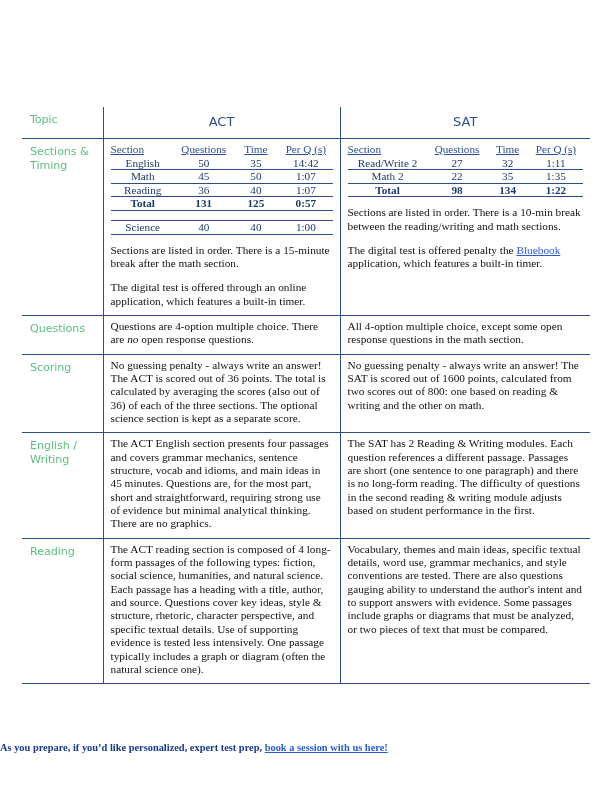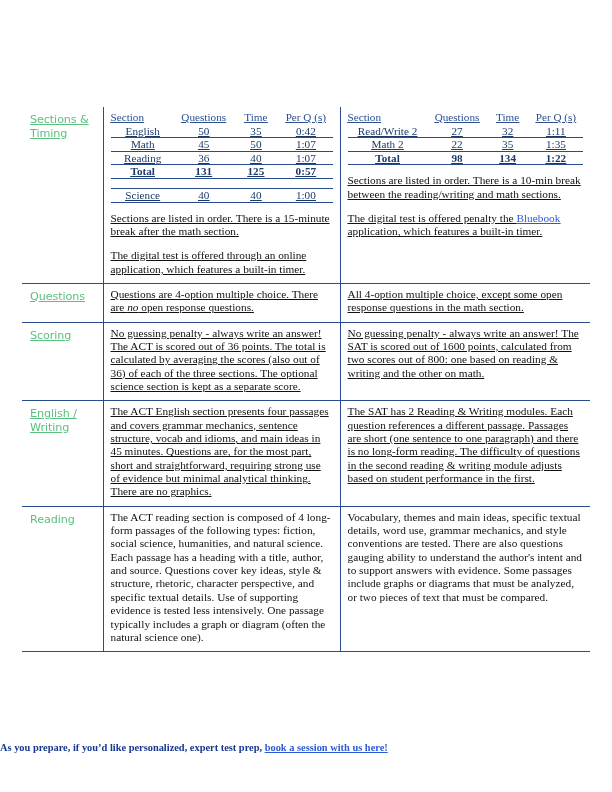--- a/index.html
+++ b/index.html
@@ -50,21 +50,21 @@
     padding: 0;
   }
 
   
   col.c-topic { width: 81px; }
   col.c-act   { width: 237px; }
   col.c-sat   { width: 250px; }
 
   
   .row-head td { border-bottom: 1.3px solid #2a4b8d; }
-  .row-body td { border-bottom: 1.3px solid #2a4b8d; text-decoration: underline; }
+  .row-body td { border-bottom: 1.3px solid #2a4b8d; }
   .row-last td { border-bottom: 1.3px solid #2a4b8d; }
 
   td.topic {
     font-family: "DejaVu Sans", sans-serif;
     color: #5cbf7f;
     font-size: 11.2px;
     line-height: 13.6px;
     padding: 6px 8px 10px 8px;
     border-right: 1.3px solid #2a4b8d;
     letter-spacing: -0.1px;
@@ -159,20 +159,25 @@
 
 
   <table class="cmp-table">
     <colgroup>
       <col class="c-topic">
       <col class="c-act">
       <col class="c-sat">
     </colgroup>
     <tbody>
 
+      <tr class="row-head">
+        <td class="topic">Topic</td>
+        <td class="colhead act">ACT</td>
+        <td class="colhead">SAT</td>
+      </tr>
 
       <tr class="row-body">
         <td class="topic">Sections &amp; Timing</td>
         <td class="cell act">
           <table class="timing act-grid">
             <colgroup>
                 <col class="g1">
                 <col class="g2">
                 <col class="g3">
                 <col class="g4">
@@ -183,21 +188,21 @@
                 <th>Questions</th>
                 <th>Time</th>
                 <th>Per Q (s)</th>
               </tr>
             </thead>
             <tbody>
               <tr>
                 <td class="s-name">English</td>
                 <td>50</td>
                 <td>35</td>
-                <td>0:42</td>
+                <td>14:42</td>
               </tr>
               <tr>
                 <td class="s-name">Math</td>
                 <td>45</td>
                 <td>50</td>
                 <td>1:07</td>
               </tr>
               <tr>
                 <td class="s-name">Reading</td>
                 <td>36</td>

